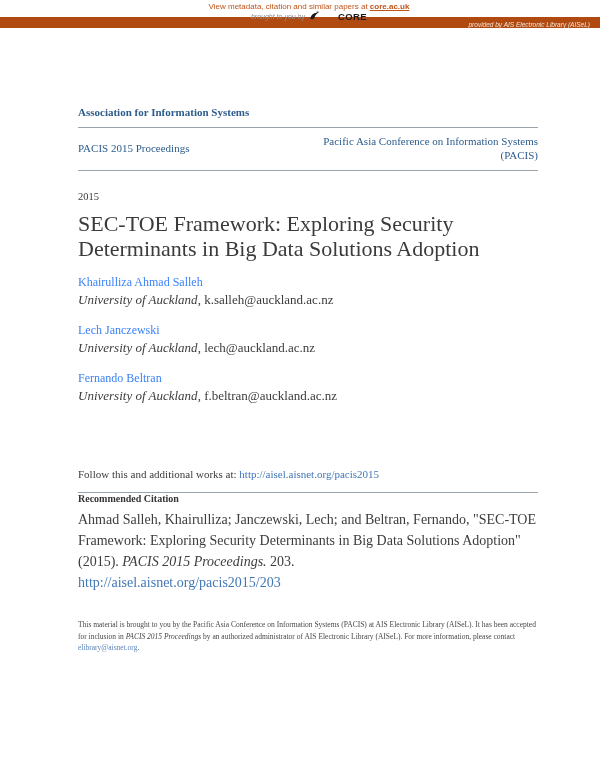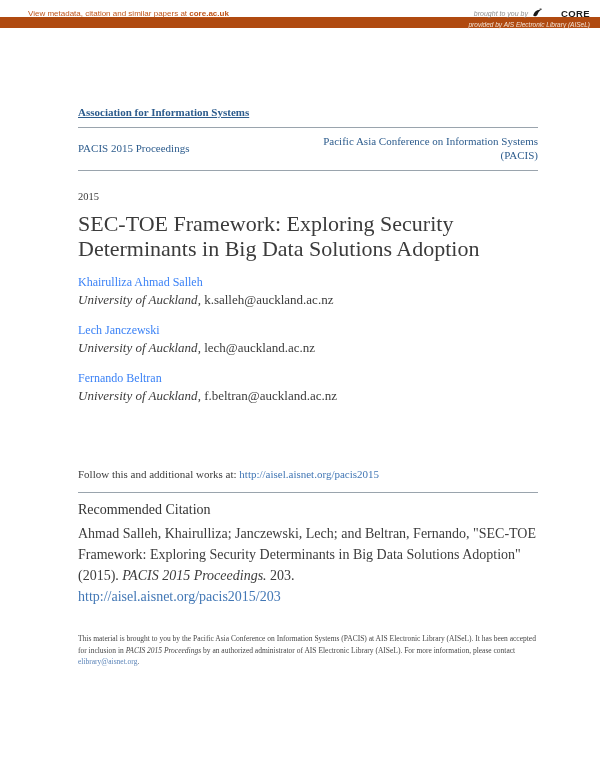--- a/index.html
+++ b/index.html
@@ -2,41 +2,41 @@
 <html><head>
 <meta charset="utf-8">
 <style>
   * { margin:0; padding:0; box-sizing:border-box; }
   html,body { width:600px; height:776px; background:#ffffff; }
   body { font-family:"Liberation Serif","DejaVu Serif",serif; position:relative; overflow:hidden; }
 
   
   .banner-strip{
     height:17px; display:flex; justify-content:space-between; align-items:center;
-    padding:9px 10px 0 28px; font-family:"Liberation Sans","DejaVu Sans",sans-serif;
+    padding:2px 10px 0 28px; font-family:"Liberation Sans","DejaVu Sans",sans-serif;flex-direction:column;
   }
   .banner-left{ font-size:8px; color:#bf5318; }
   .banner-left a{ color:#bf5318; text-decoration:underline; font-weight:bold; cursor:pointer; }
   .banner-right{ display:flex; align-items:center; gap:4px; }
   .brought-by{ font-size:7px; font-style:italic; color:#8f8f8f; }
   .core-logo{ display:flex; align-items:flex-end; gap:18px; cursor:pointer; }
   .core-logo svg{ display:block; margin-bottom:1px; }
   .core-text{ font-size:9.5px; font-weight:bold; color:#1a1a1a; letter-spacing:0.4px; }
 
   .provided-bar{
     height:11px; background:#b04a10; text-align:right; padding-right:10px;
     line-height:10px; font-family:"Liberation Sans","DejaVu Sans",sans-serif;
   }
   .provided-bar span{ font-size:6.5px; font-style:italic; color:#f2e3d6; }
 
   
   .page{ width:460px; margin-left:78px; }
 
   .header-block{ margin-top:78px; }
-  .org-name{ font-size:11px; font-weight:bold; color:#2d5c8d;text-decoration:underline; }
+  .org-name{ font-size:11px; font-weight:bold; color:#2d5c8d; }
   .library-title{ font-size:20px; font-weight:bold; color:#2d5c8d; margin-top:1px; letter-spacing:0.2px; }
   .rule{ border:none; border-top:1px solid #9aa4ad; height:0; }
   .rule-a{ margin-top:9px; }
   .proceedings-row{ display:flex; justify-content:space-between; align-items:center; padding:6px 0 7px; }
   .proceedings-link{ font-size:11px; color:#2d5c8d; cursor:pointer; }
   .conference-link{ font-size:11px; color:#2d5c8d; text-align:right; line-height:1.3; cursor:pointer; }
   .conference-link span{ display:block; }
 
   .year-label{ margin-top:20px; font-size:10.5px; color:#3b3b3b; }
   .page-title{ margin-top:9px; font-size:22px; font-weight:normal; color:#3b3b3b; line-height:1.15; }
@@ -45,21 +45,21 @@
   .authors{ margin-top:14px; }
   .author + .author{ margin-top:15px; }
   .author-name{ font-size:12px; color:#3b82f6; }
   .author-affil{ font-size:13px; color:#3b3b3b; margin-top:2px; }
   .affil{ font-style:italic; }
 
   .follow-line{ margin-top:64px; font-size:11px; color:#3b3b3b; }
   .follow-line a{ color:#4277b5; text-decoration:none; cursor:pointer; }
 
   .rule-b{ margin-top:12px; }
-  .rec-heading{ margin-top:9px; font-size:14px; font-weight:normal; color:#333333; }
+  .rec-heading{ margin-top:0; font-size:10px; font-weight:bold; color:#333333; }
   .citation-body{ margin-top:5px; font-size:14px; line-height:1.5; color:#3c3c3c; }
   .citation-body .ital{ font-style:italic; }
   .citation-body a{ color:#4277b5; text-decoration:none; display:block; cursor:pointer; }
 
   .footer-note{ margin-top:26px; font-size:7.5px; line-height:1.55; color:#474747; }
   .footer-note .ital{ font-style:italic; }
   .footer-note a{ color:#5b84b8; text-decoration:none; cursor:pointer; }
 </style>
 </head>
 <body>

